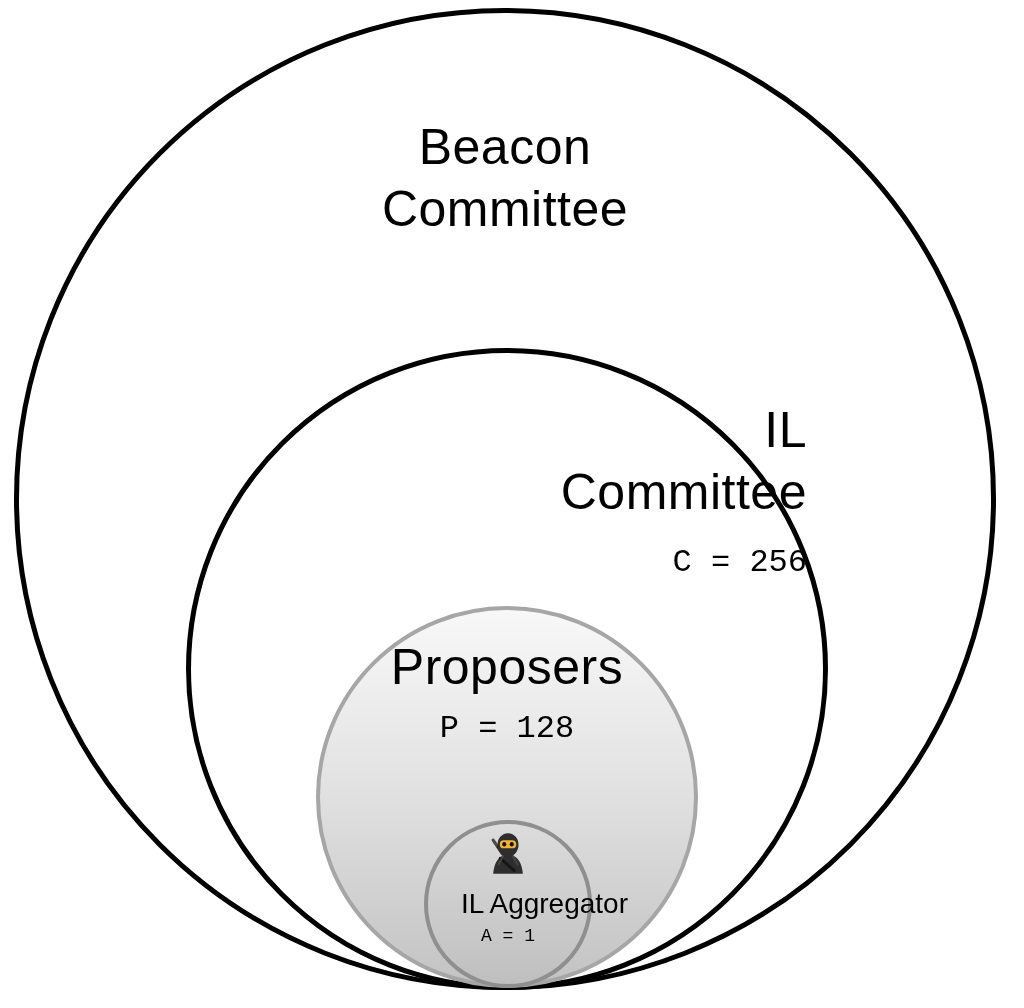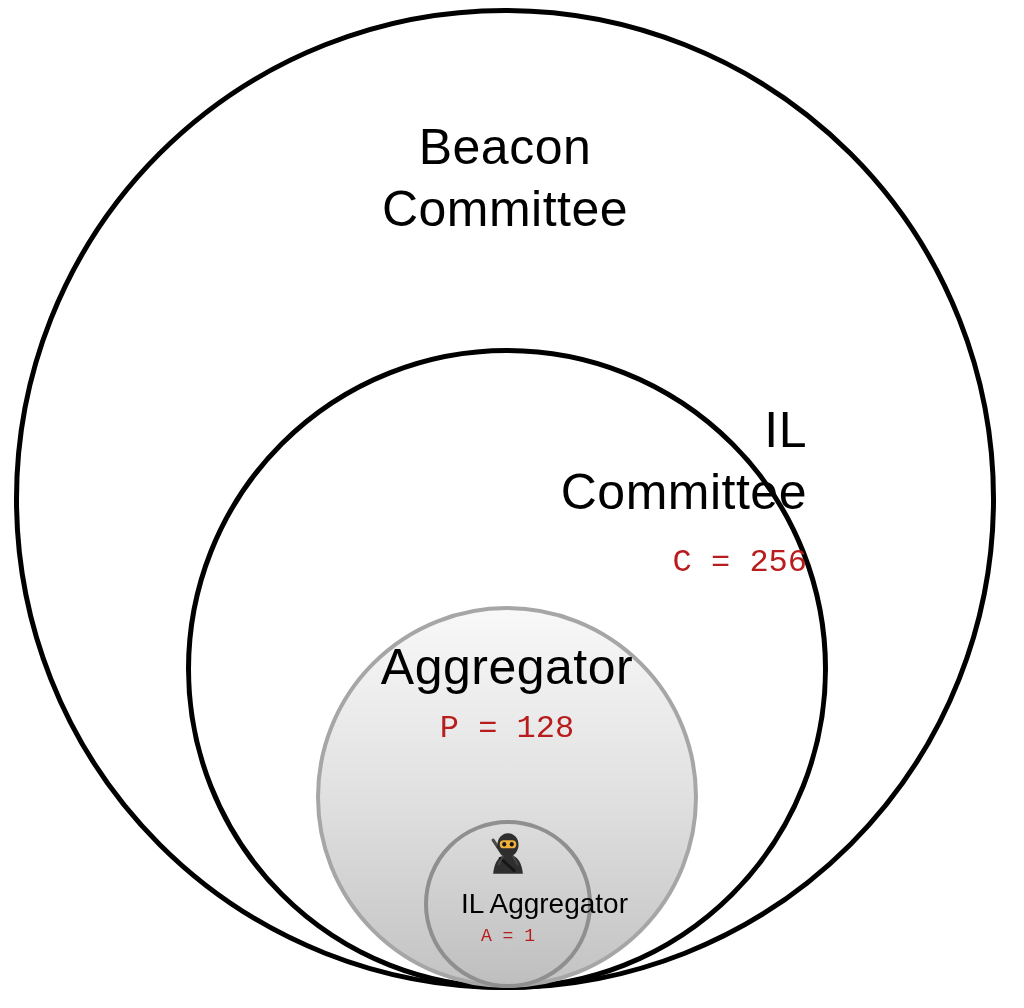--- a/index.html
+++ b/index.html
@@ -53,21 +53,21 @@
   .title-line {
     font-size: 50px;
     line-height: 62px;
     font-weight: 400;
     letter-spacing: 0.5px;
   }
   .mono-line {
     font-family: "Liberation Mono", monospace;
     font-size: 32px;
     line-height: 38px;
-    color: #b91c1c;
+    color: #000000;
     white-space: pre;
   }
   .lg-beacon { left: 205px; top: 116px; width: 600px; }
   .lg-ilc    { left: 207px; top: 399px; width: 600px; text-align: right; }
   .lg-ilc .mono-line { margin-top: 21px; }
   .lg-secret { left: 257px; top: 636px; width: 500px; }
   .lg-secret .mono-line { margin-top: 12px; }
   .lg-agg    { left: 388px; top: 830px; width: 240px; }
   .lg-agg .agg-label {
     font-size: 28px;
@@ -101,21 +101,21 @@
     <div class="title-line">Committee</div>
   </div>
 
   <div class="label-group lg-ilc">
     <div class="title-line">IL</div>
     <div class="title-line">Committee</div>
     <div class="mono-line">C = 256</div>
   </div>
 
   <div class="label-group lg-secret">
-    <div class="title-line">Aggregator</div>
+    <div class="title-line">Proposers</div>
     <div class="mono-line">P = 128</div>
   </div>
 
   <div class="label-group lg-agg">
     <span class="ninja-wrap">
       <svg width="50" height="50" viewBox="0 0 64 64" aria-hidden="true">
 
         <line x1="13" y1="13" x2="25" y2="31" stroke="#4a4a4a" stroke-width="4" stroke-linecap="round"></line>
         <line x1="19" y1="22" x2="26" y2="17" stroke="#232323" stroke-width="3" stroke-linecap="round"></line>
 

